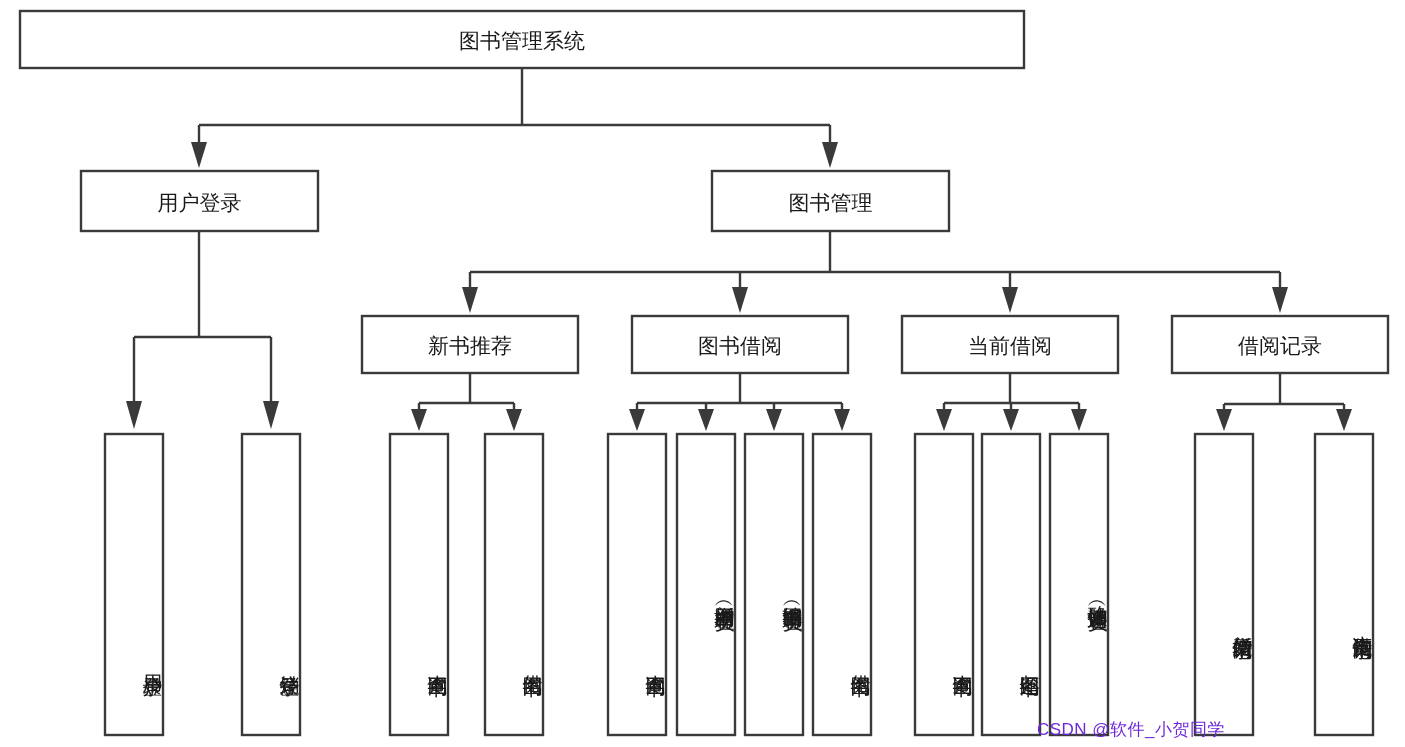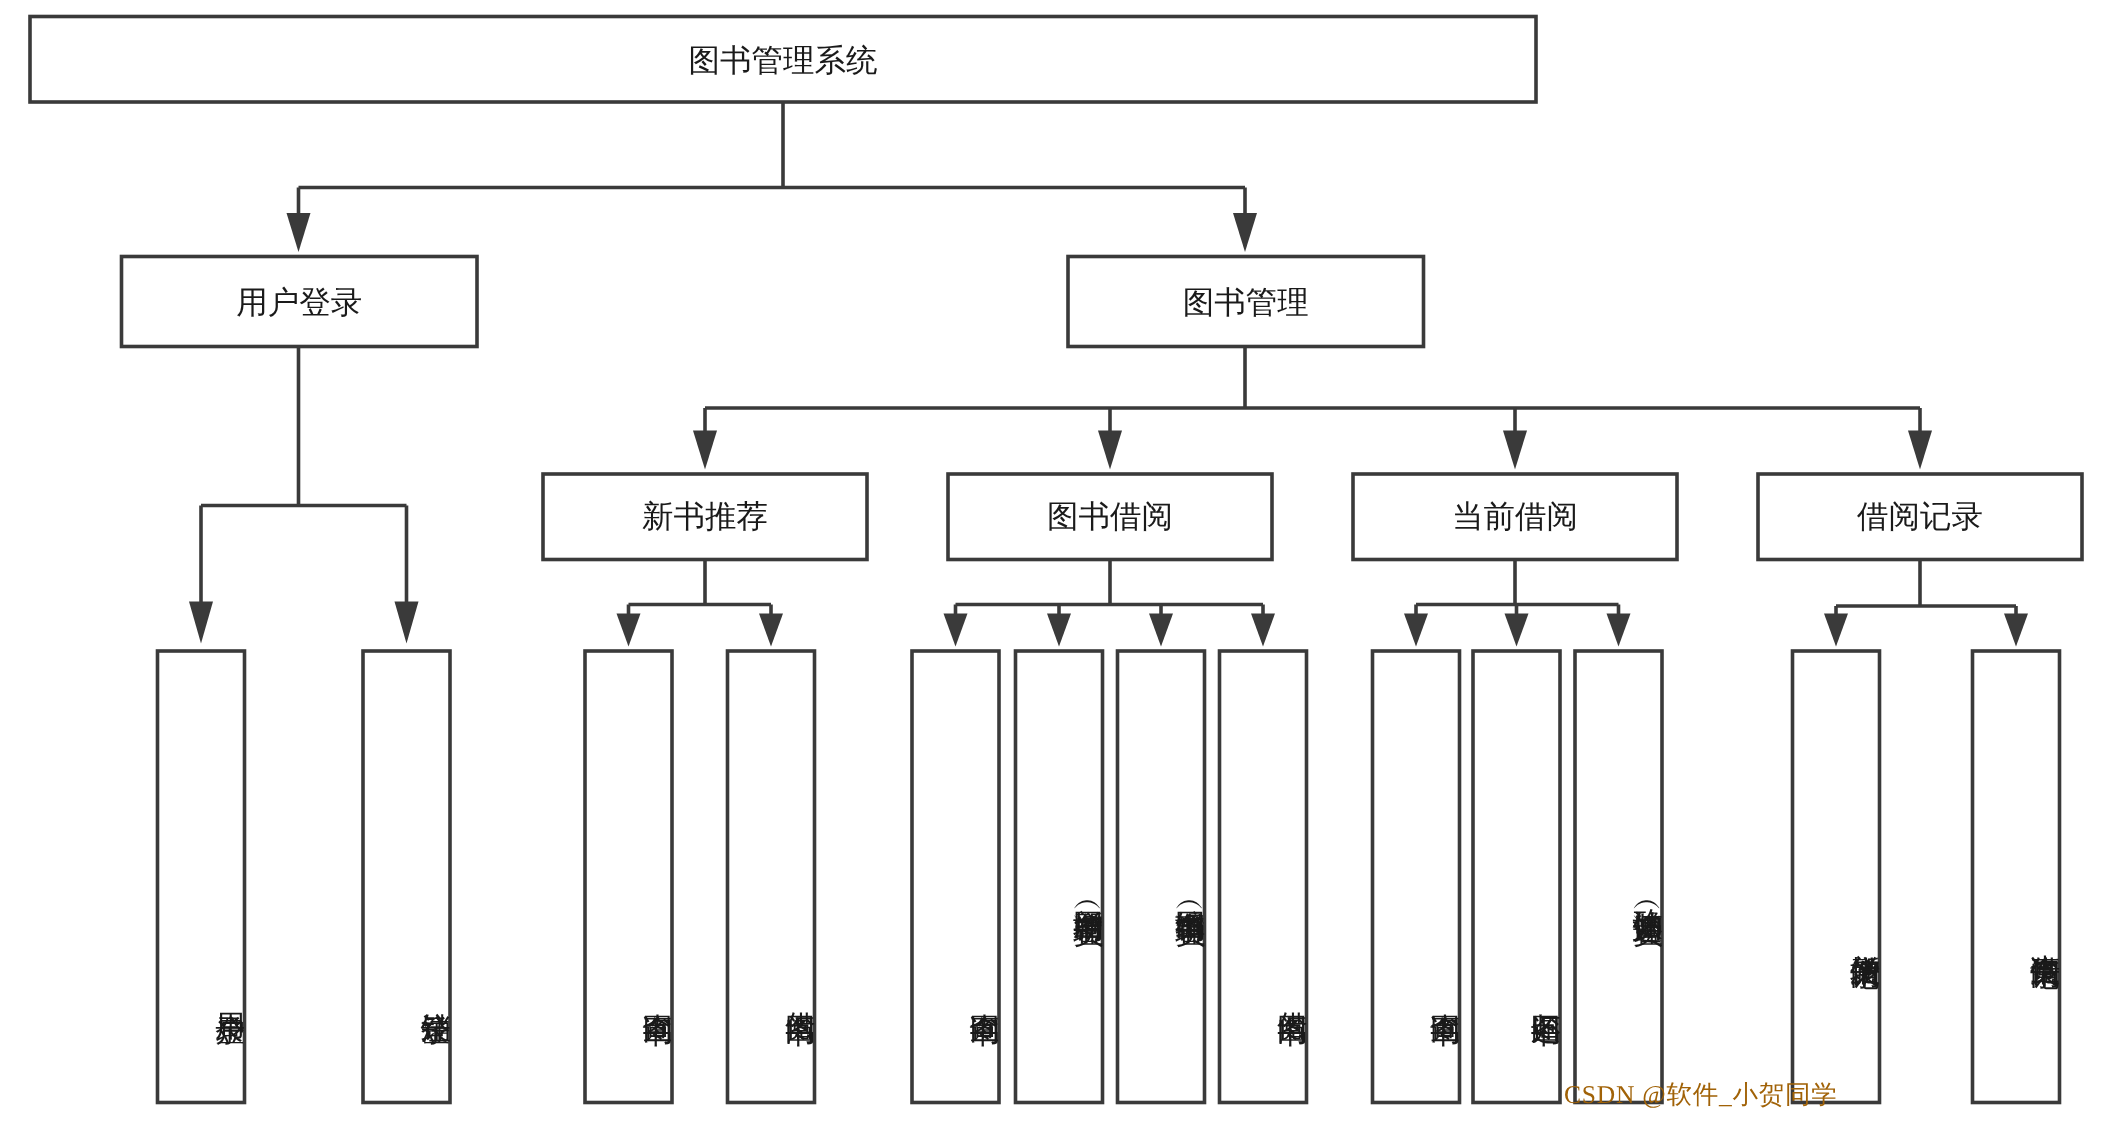--- a/index.html
+++ b/index.html
@@ -61,23 +61,23 @@
     display: flex;
     align-items: flex-start;
     justify-content: center;
     white-space: nowrap;
     pointer-events: none;
   }
   #watermark {
     position: absolute;
     right: 8px;
     bottom: 6px;
-    font-family: Liberation Serif, serif;
+    font-family: Liberation Sans, sans-serif;
     font-size: 17px;
-    color: #a16207;
+    color: #6d28d9;
     letter-spacing: 0.5px;
     white-space: nowrap;
   }
 </style>
 </head>
 <body>
 
 <div id="diagram-root">
 
   <svg id="flow-svg" viewBox="0 0 1405 747">

